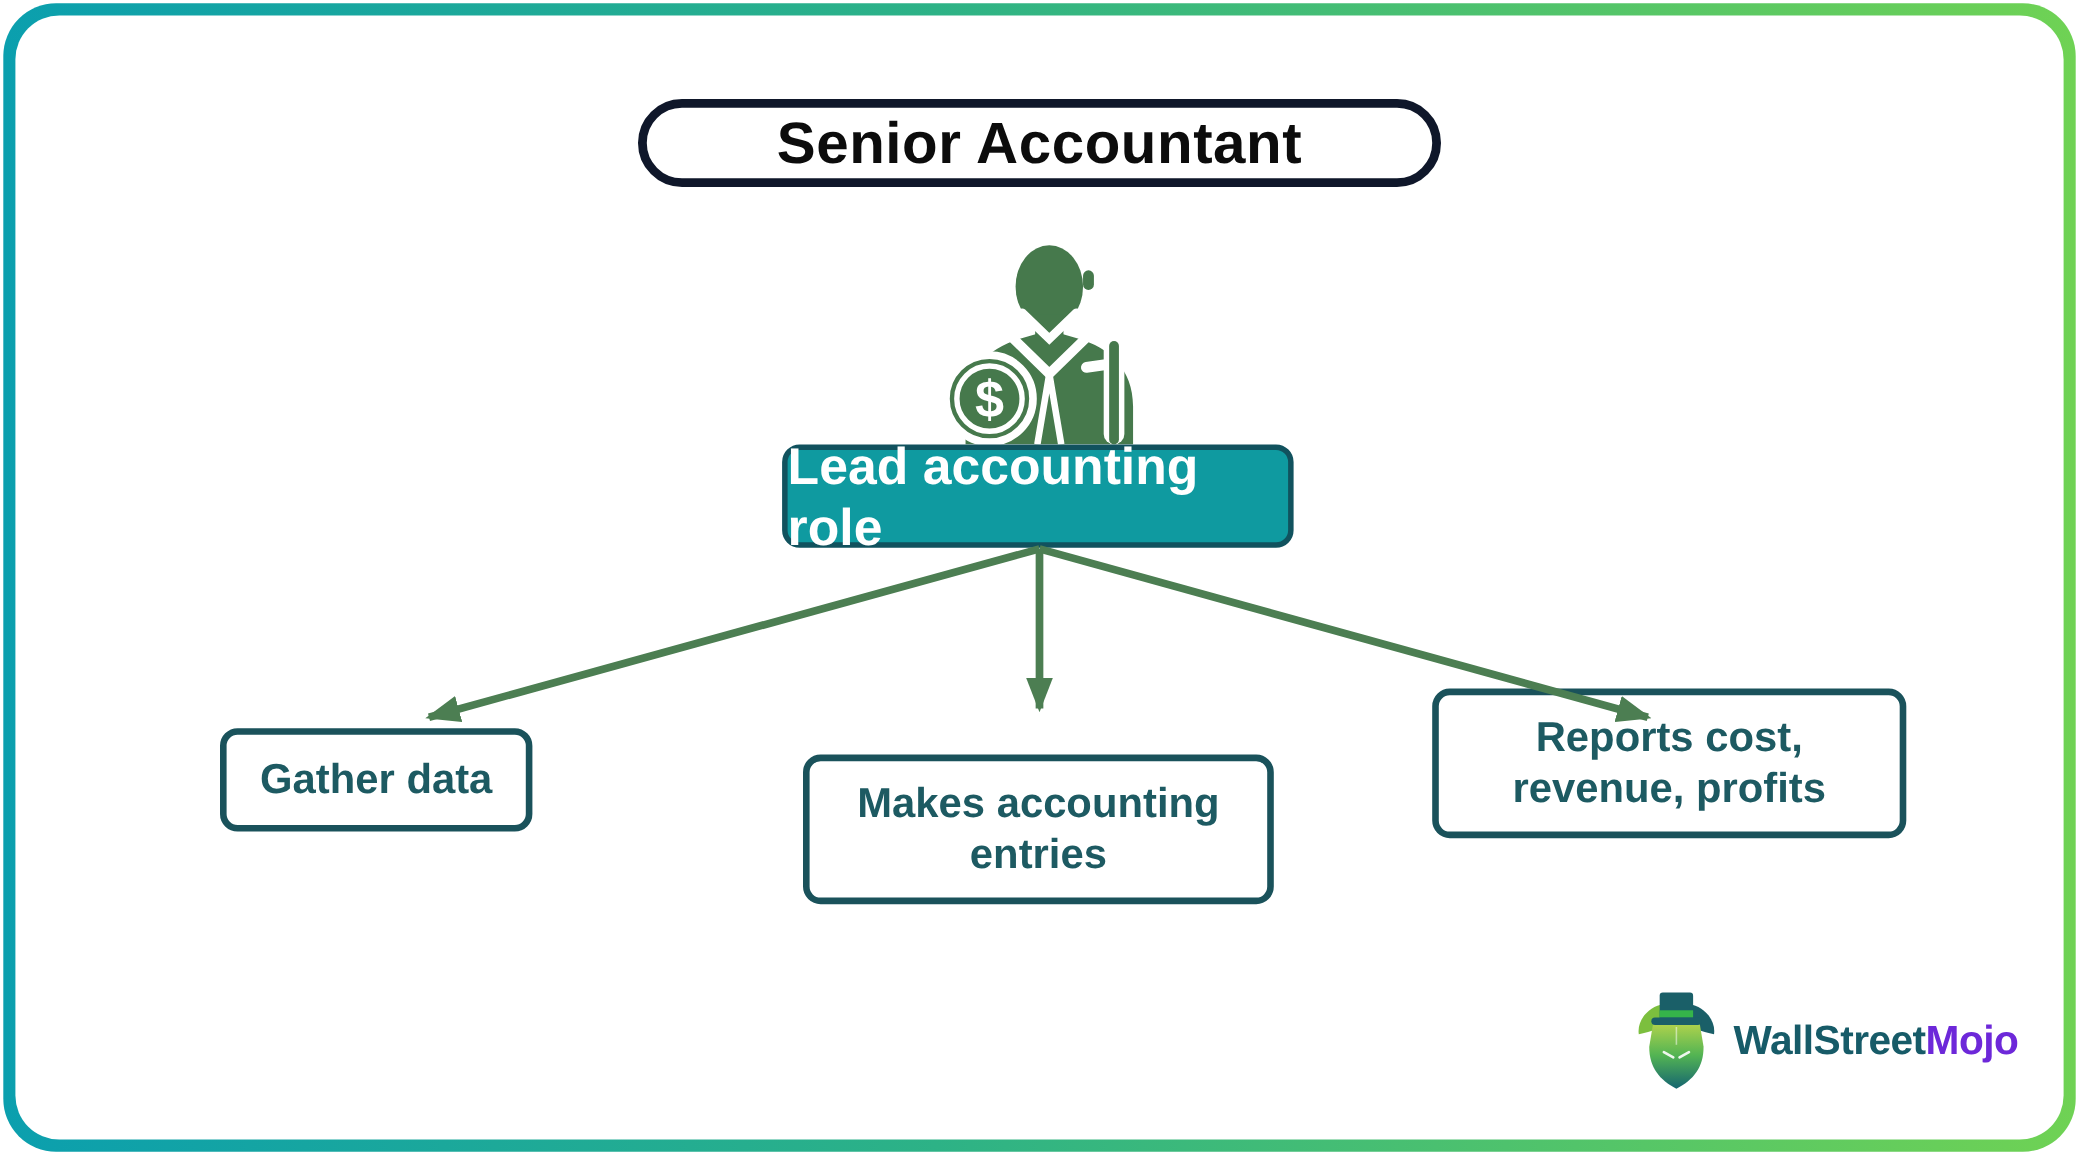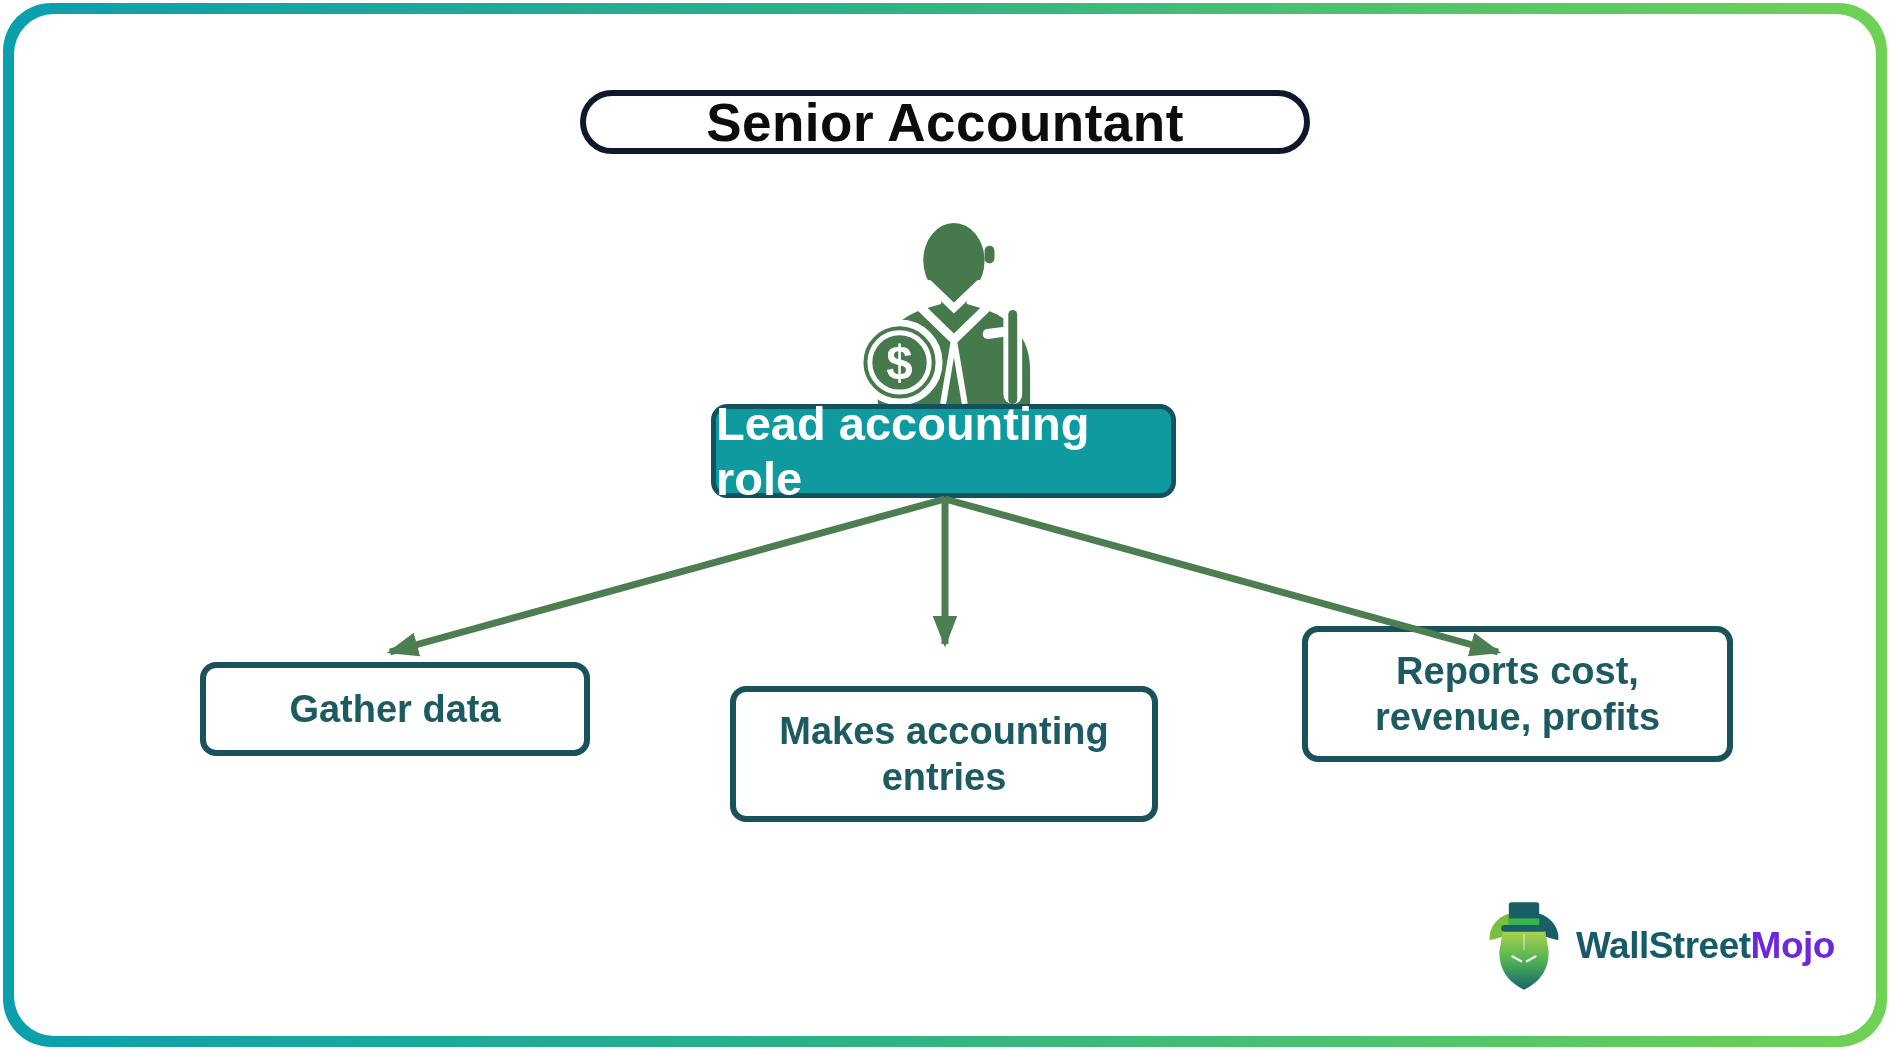--- a/index.html
+++ b/index.html
@@ -7,42 +7,42 @@
   .page { position: relative; width: 1890px; height: 1050px; overflow: hidden; }
 
   
   .frame { position: absolute; inset: 3px; border-radius: 48px;
            background: linear-gradient(90deg, #0b9fae 0%, #2db286 45%, #6fd254 100%); }
   .canvas { position: absolute; inset: 11px; border-radius: 40px; background: #ffffff; }
 
   .stage { position: absolute; inset: 0; }
 
   
-  .title-pill { position: absolute; left: 580px; top: 90px; width: 730px; height: 64px;
-                border: 6px solid #0f172a; border-radius: 46px; background: #ffffff;
+  .title-pill { position: absolute; left: 580px; top: 90px; width: 730px; height: 80px;
+                border: 8px solid #0f172a; border-radius: 46px; background: #ffffff;
                 display: flex; align-items: center; justify-content: center;
                 font-size: 53px; font-weight: 700; color: #0c0c0c; letter-spacing: 0.5px; }
 
   
   .accountant { position: absolute; left: 858px; top: 218px; width: 178px; height: 187px; }
 
   
   .root-box { position: absolute; left: 711px; top: 404px; width: 465px; height: 94px;
               background: #0f9aa0; border: 5px solid #11525e; border-radius: 16px;
               display: flex; align-items: center; justify-content: center;
               font-size: 47px; font-weight: 700; color: #ffffff; z-index: 2; }
 
   
   .arrows { position: absolute; inset: 0; width: 1890px; height: 1050px; z-index: 3; pointer-events: none; }
 
   
   .child-box { position: absolute; background: #ffffff; border: 6px solid #1a525b; border-radius: 16px;
                display: flex; align-items: center; justify-content: center; text-align: center;
                font-size: 38px; font-weight: 700; color: #1d5a62; line-height: 1.22; padding: 0 22px; z-index: 2; }
-  .child-1 { left: 200px;  top: 662px; width: 390px; height: 94px;  }
+  .child-1 { left: 200px;  top: 662px; width: 284px; height: 94px;  }
   .child-2 { left: 730px;  top: 686px; width: 428px; height: 136px; text-align: center; }
   .child-3 { left: 1302px; top: 626px; width: 431px; height: 136px; }
 
   
   .logo { position: absolute; left: 1486px; top: 900px; height: 92px;
           display: flex; align-items: center; gap: 14px; }
   .logo-bull { width: 76px; height: 92px; }
   .logo-text { font-size: 37px; font-weight: 700; letter-spacing: -0.5px; white-space: nowrap; }
   .logo-text .part1 { color: #175b68; }
   .logo-text .part2 { color: #6d28d9; }

